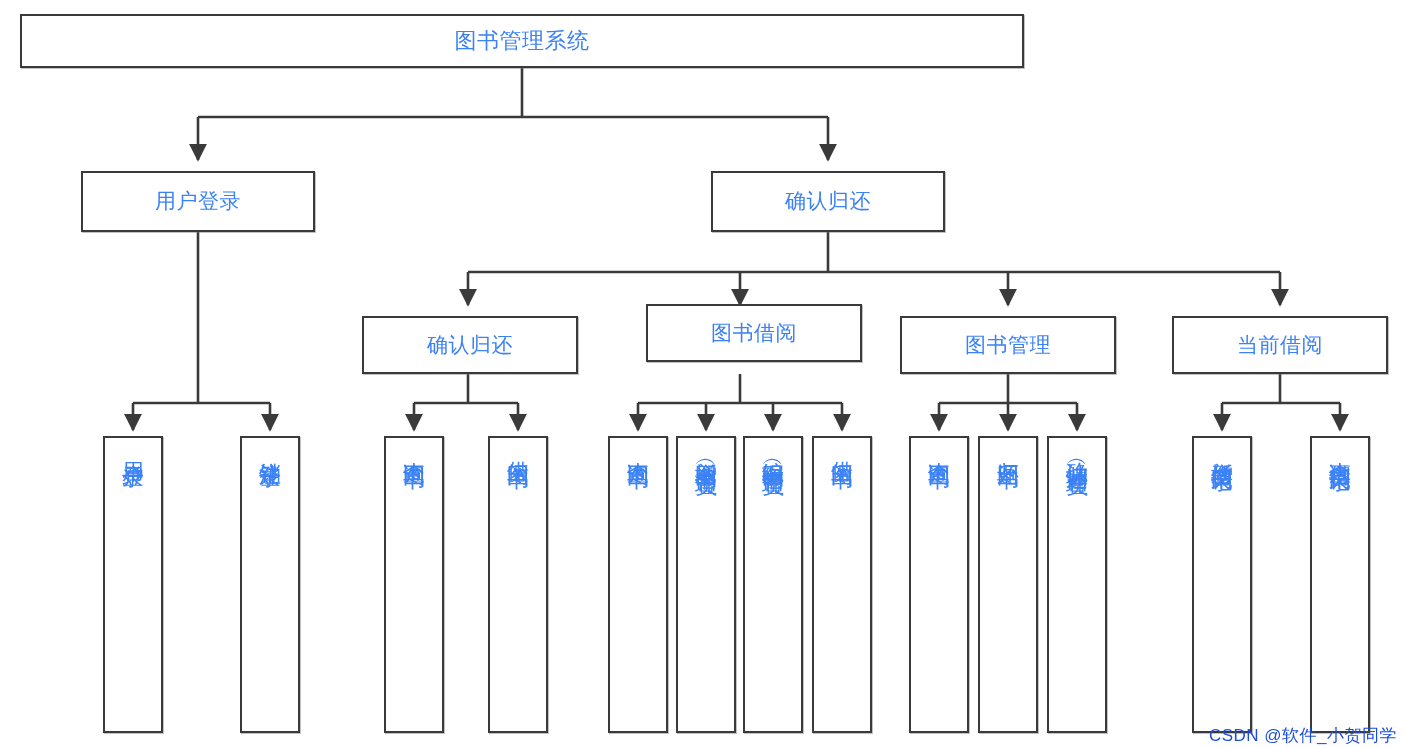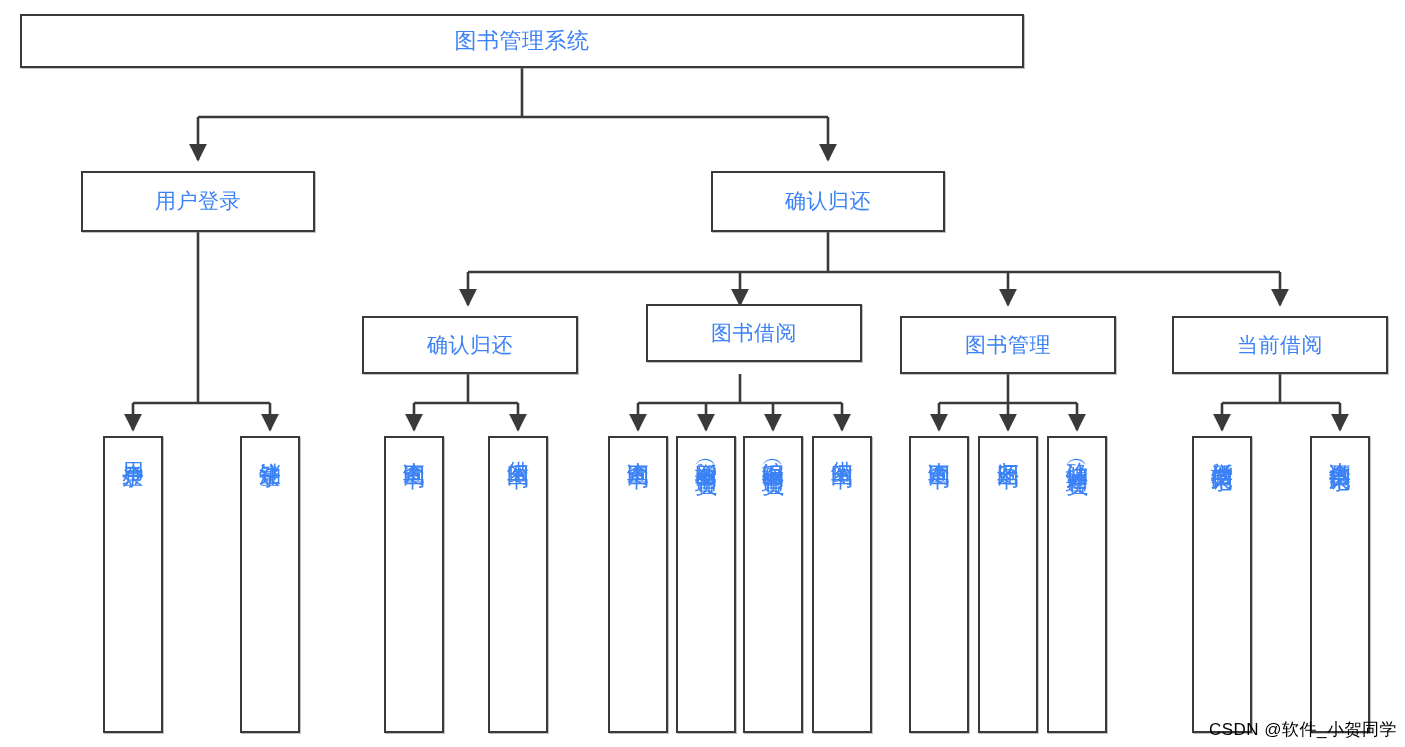--- a/index.html
+++ b/index.html
@@ -59,23 +59,23 @@
     text-orientation: upright;
     font-size: 22px;
     line-height: 1.0;
     letter-spacing: 2px;
     white-space: nowrap;
     margin: 0 auto;
   }
   .watermark {
     position: absolute;
     right: 8px;
-    bottom: 6px;
+    bottom: 0;
     font-size: 17px;
-    color: #000000;
+    color: #1d4ed8;
     letter-spacing: 0.5px;
     white-space: nowrap;
   }
 </style>
 </head>
 <body>
 
 <div id="canvas">
 
   <svg class="wires" viewBox="0 0 1405 747" xmlns="http://www.w3.org/2000/svg">

